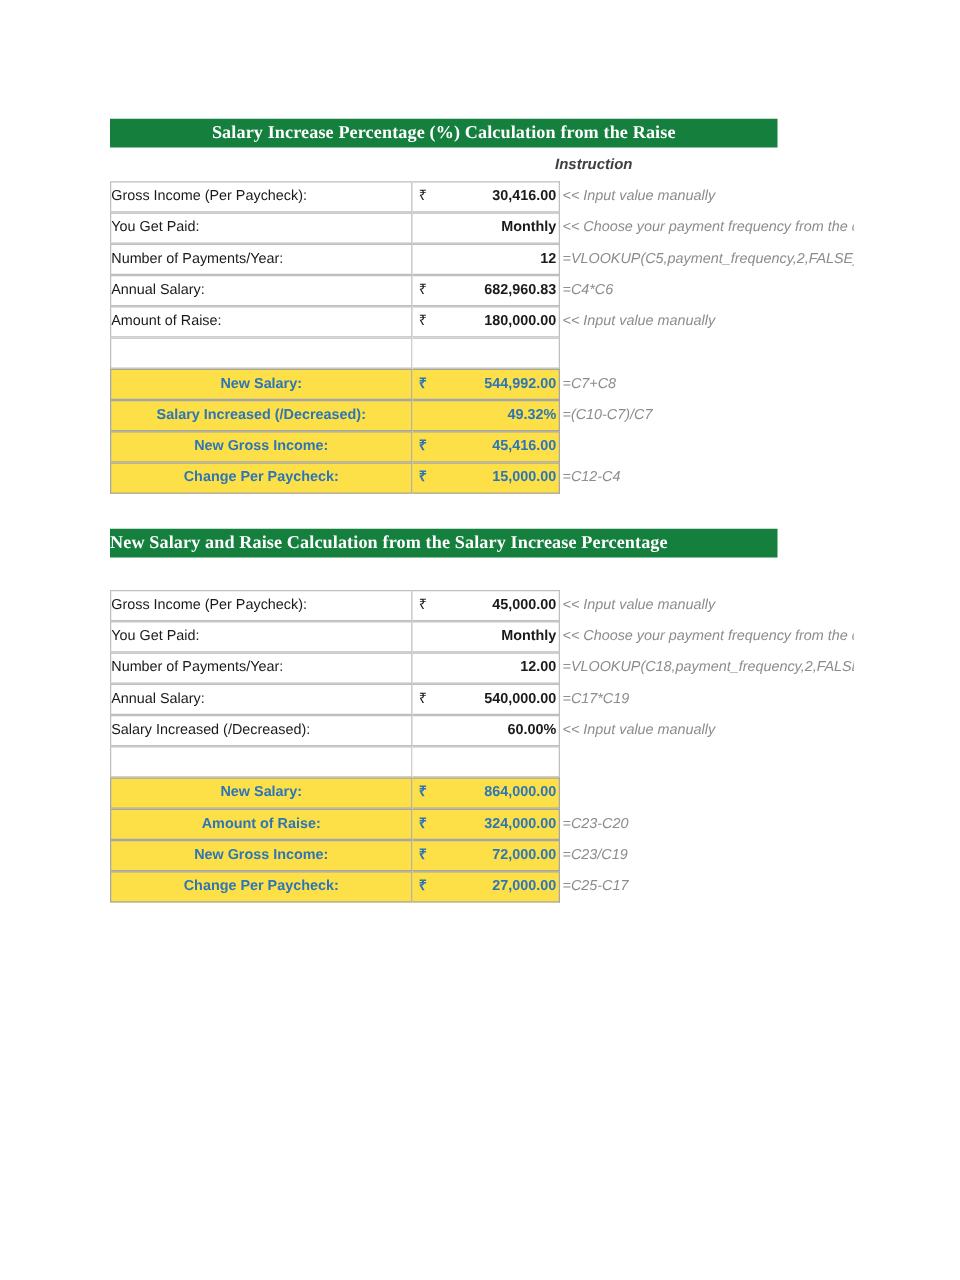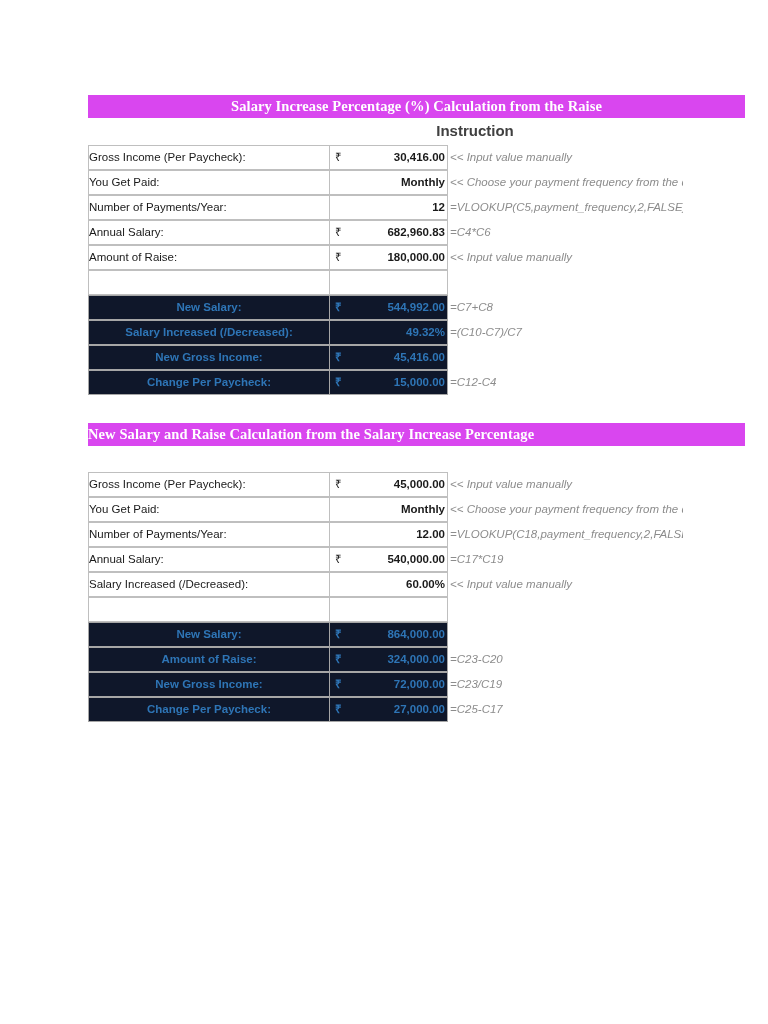--- a/index.html
+++ b/index.html
@@ -19,23 +19,23 @@
     left: 0;
     top: 0;
     width: 768px;
     height: 1024px;
   }
 
   
   .banner {
     position: absolute;
     left: 88px;
-    width: 657px;
+    width: 534px;
     height: 23px;
-    background: #d946ef;
+    background: #15803d;
     overflow: hidden;
     white-space: nowrap;
   }
   .banner-title {
     display: block;
     width: 100%;
     text-align: center;
     color: #ffffff;
     font-family: "Liberation Serif", serif;
     font-weight: bold;
@@ -52,22 +52,23 @@
     text-align: left;
   }
 
   
   .instr-caption {
     position: absolute;
     left: 330px;
     width: 290px;
     text-align: center;
     font-family: "Liberation Sans", sans-serif;
-    font-weight: bold;
-    font-size: 15px;
+    font-style: italic;
+    font-weight: bold;
+    font-size: 12px;
     color: #404040;
     line-height: 14px;
   }
 
   .row {
     position: absolute;
     left: 88px;
     height: 25px;
     width: 595px;
   }
@@ -127,21 +128,21 @@
     color: #8c8c8c;
     line-height: 25px;
     padding-left: 2px;
     overflow: hidden;
     white-space: nowrap;
   }
 
   
   .row.result .cell-label,
   .row.result .cell-value {
-    background: #0f172a;
+    background: #fde047;
     border-color: #a6a6a6;
   }
   .row.result .cell-label {
     text-align: center;
     padding-right: 0;
     font-weight: bold;
     color: #2E75B6;
   }
   .row.result .cell-value .amt,
   .row.result .cell-value .cur {

